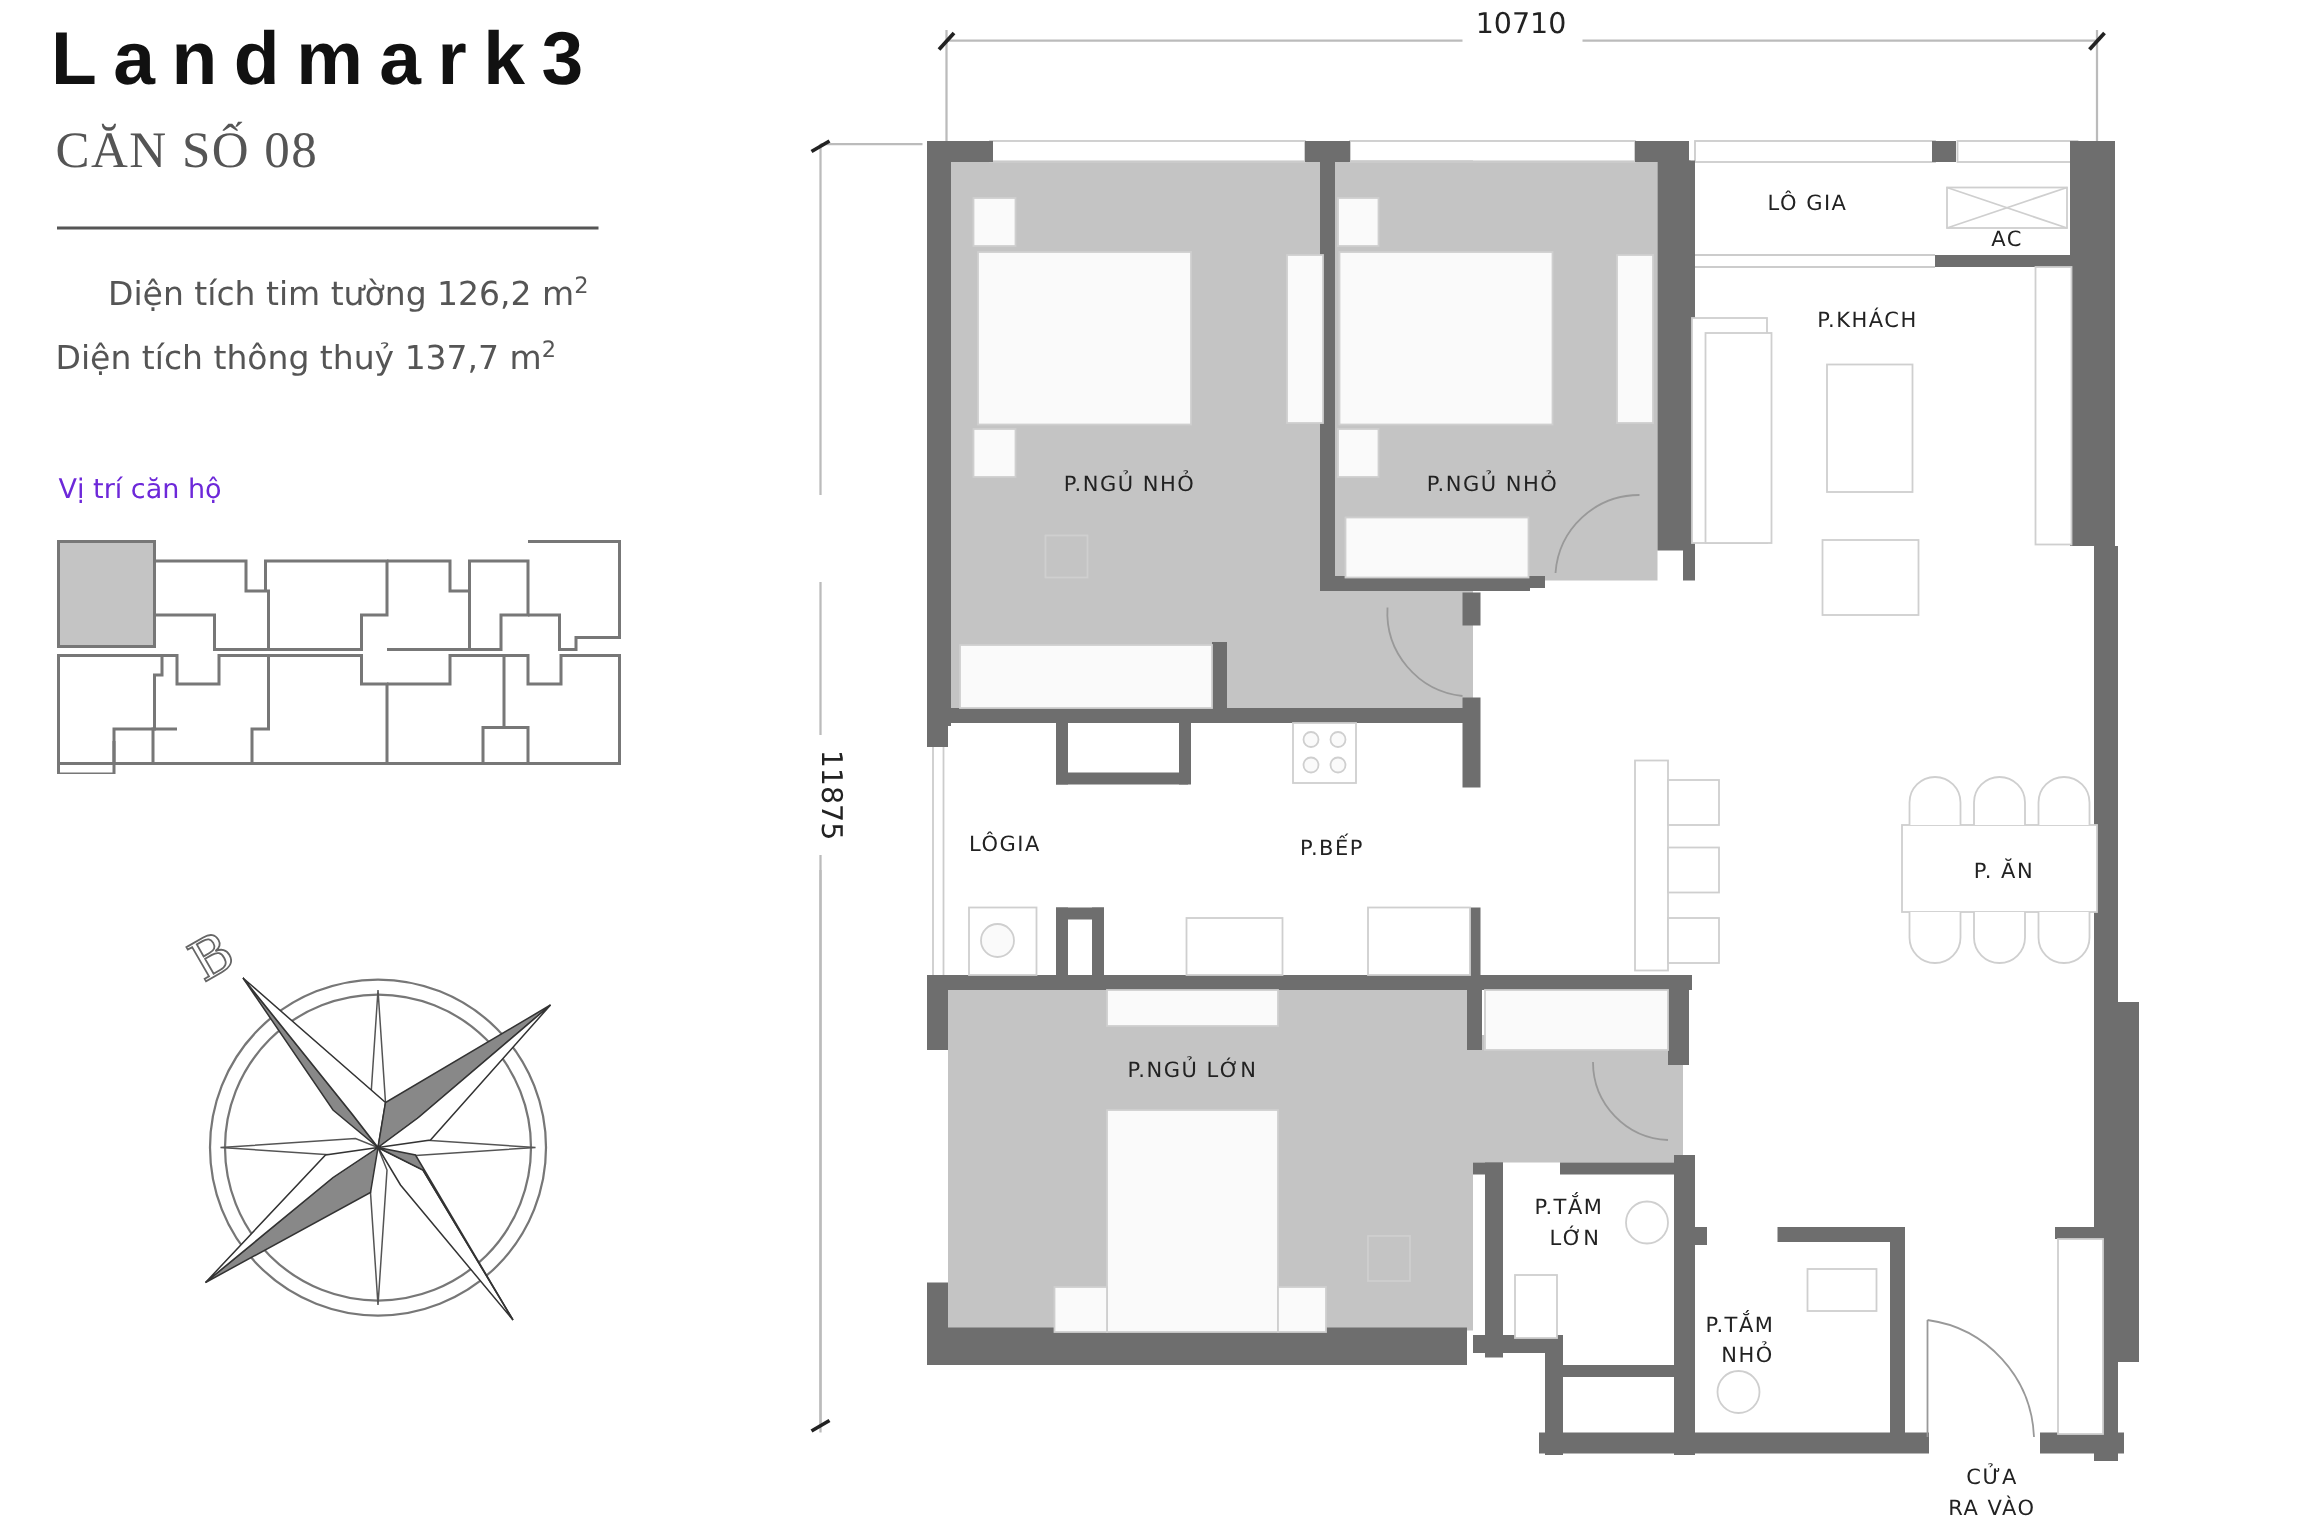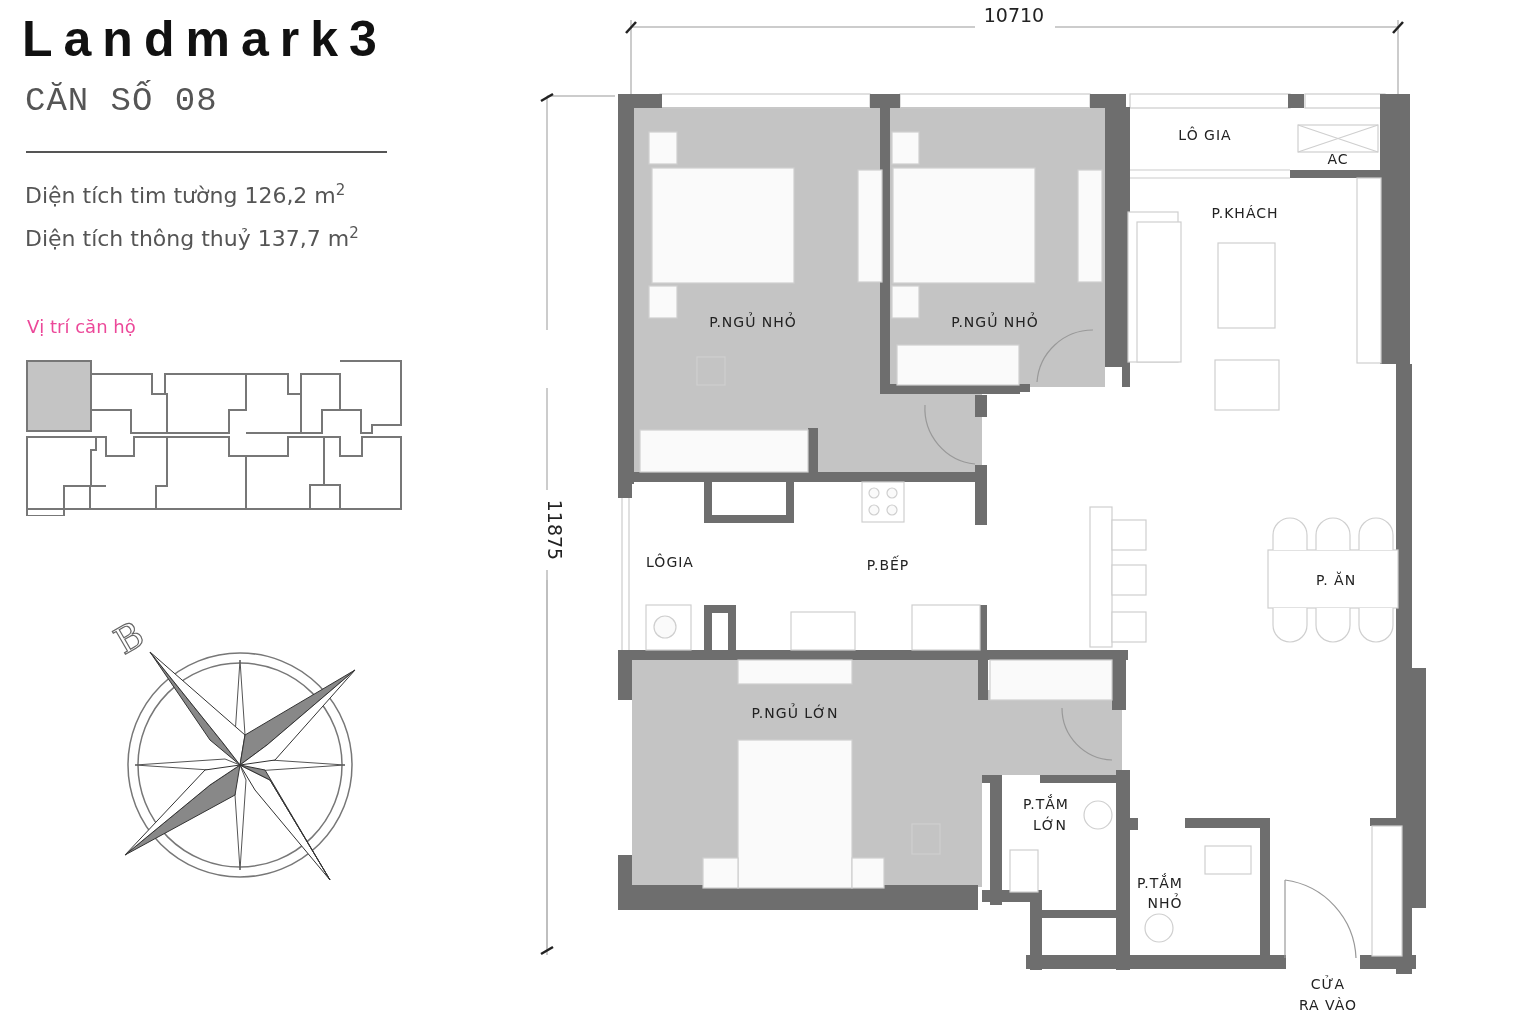--- a/index.html
+++ b/index.html
@@ -1,29 +1,29 @@
 <!DOCTYPE html>
 <html><head>
 <meta charset="utf-8">
 <style>
   html, body { margin: 0; padding: 0; background: #ffffff; }
   body { width: 1536px; height: 1025px; position: relative; overflow: hidden;
          font-family: "DejaVu Sans", sans-serif; color: #555; }
-  .left-panel { position: absolute; left: 0; top: 0; width: 440px; height: 809px; }
+  .left-panel { position: absolute; left: 12px; top: 0; width: 440px; height: 809px; }
   .brand { position: absolute; left: 22px; top: 14px; font-family: "Liberation Sans", sans-serif;
            font-weight: bold; font-size: 50px; letter-spacing: 11px; color: #111; line-height: 1; }
-  .unit { position: absolute; left: 25px; top: 84px; font-family: Liberation Mono, monospace;
+  .unit { position: absolute; left: 25px; top: 84px; font-family: Liberation Serif, serif;
           font-size: 34px; color: #555; letter-spacing: 1px; line-height: 1; }
   .divider { position: absolute; left: 26px; top: 151px; width: 361px; height: 2px; background: #555; }
   .area { position: absolute; left: 25px; font-family: "DejaVu Sans", sans-serif; font-size: 22px;
           color: #555; line-height: 1; white-space: nowrap; }
   .area sup { font-size: 15px; vertical-align: 8px; }
-  .area-1 { top: 183px; }
+  .area-1 { top: 183px; margin-left: 35px; }
   .area-2 { top: 226px; }
-  .loc-label { position: absolute; left: 27px; top: 316px; font-size: 18px; color: #ec4899;
+  .loc-label { position: absolute; left: 27px; top: 316px; font-size: 18px; color: #6d28d9;
                font-family: "DejaVu Sans", sans-serif; }
   .loc-map { position: absolute; left: 24px; top: 358px; }
   .compass { position: absolute; left: 95px; top: 600px; }
   .plan { position: absolute; left: 520px; top: 0; }
   .room-label { font-family: "DejaVu Sans", sans-serif; font-size: 14px; fill: #222; letter-spacing: 1px; }
   .dim-label { font-family: "DejaVu Sans", sans-serif; font-size: 19px; fill: #222; }
 </style>
 </head>
 <body>
 

